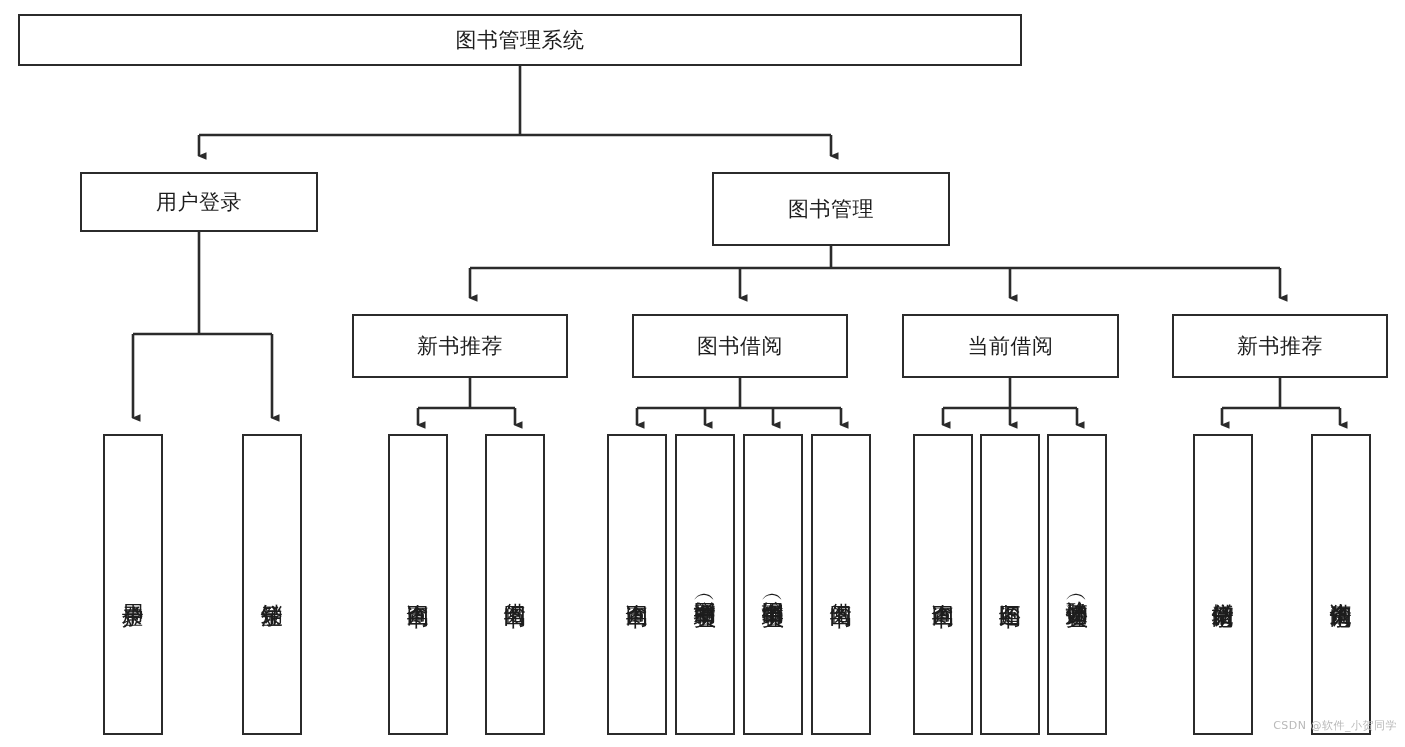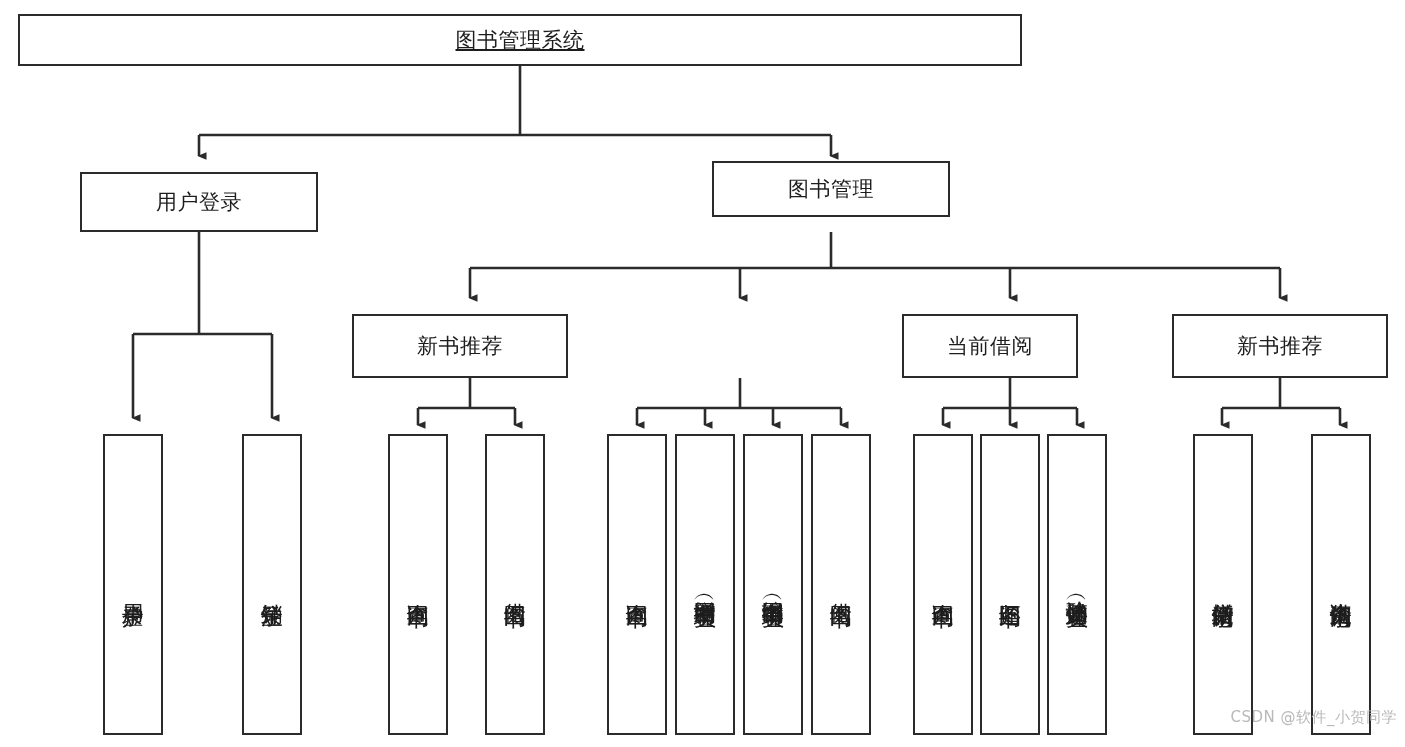--- a/index.html
+++ b/index.html
@@ -58,22 +58,22 @@
     text-orientation: upright;
     font-size: 22px;
     line-height: 1.16;
     letter-spacing: 1px;
     white-space: nowrap;
     max-height: 272px;
   }
   #watermark {
     position: absolute;
     right: 8px;
-    bottom: 20px;
-    font-size: 15px;
+    bottom: 14px;
+    font-size: 11px;
     color: #b9b9b9;
     letter-spacing: 0.5px;
     white-space: nowrap;
     pointer-events: none;
   }
 </style>
 </head>
 <body>
 
 <div id="diagram-root">
@@ -121,35 +121,38 @@
       <path d="M 1010 408 L 1010 425" marker-end="url(#arrow)"></path>
       <path d="M 1077 408 L 1077 425" marker-end="url(#arrow)"></path>
 
       <path d="M 1280 378 L 1280 408"></path>
       <path d="M 1222 408 L 1340 408"></path>
       <path d="M 1222 408 L 1222 425" marker-end="url(#arrow)"></path>
       <path d="M 1340 408 L 1340 425" marker-end="url(#arrow)"></path>
     </g>
   </svg>
 
-  <div class="node root horizontal" style="left:18px; top:14px; width:1004px; height:52px;text-decoration:underline;">
+  <div class="node root horizontal" style="left:18px; top:14px; width:1004px; height:52px;">
     <span class="node-label">图书管理系统</span>
   </div>
 
   <div class="node horizontal" style="left:80px; top:172px; width:238px; height:60px;">
     <span class="node-label">用户登录</span>
   </div>
-  <div class="node horizontal" style="left:712px; top:161px; width:238px; height:56px;">
+  <div class="node horizontal" style="left:712px; top:172px; width:238px; height:74px;">
     <span class="node-label">图书管理</span>
   </div>
 
   <div class="node horizontal" style="left:352px; top:314px; width:216px; height:64px;">
     <span class="node-label">新书推荐</span>
   </div>
-  <div class="node horizontal" style="left:902px; top:314px; width:176px; height:64px;">
+  <div class="node horizontal" style="left:632px; top:314px; width:216px; height:64px;">
+    <span class="node-label">图书借阅</span>
+  </div>
+  <div class="node horizontal" style="left:902px; top:314px; width:217px; height:64px;">
     <span class="node-label">当前借阅</span>
   </div>
   <div class="node horizontal" style="left:1172px; top:314px; width:216px; height:64px;">
     <span class="node-label">新书推荐</span>
   </div>
 
   <div class="node vertical" style="left:103px; top:434px; width:60px; height:301px;">
     <span class="node-label">用户登录</span>
   </div>
   <div class="node vertical" style="left:242px; top:434px; width:60px; height:301px;">

